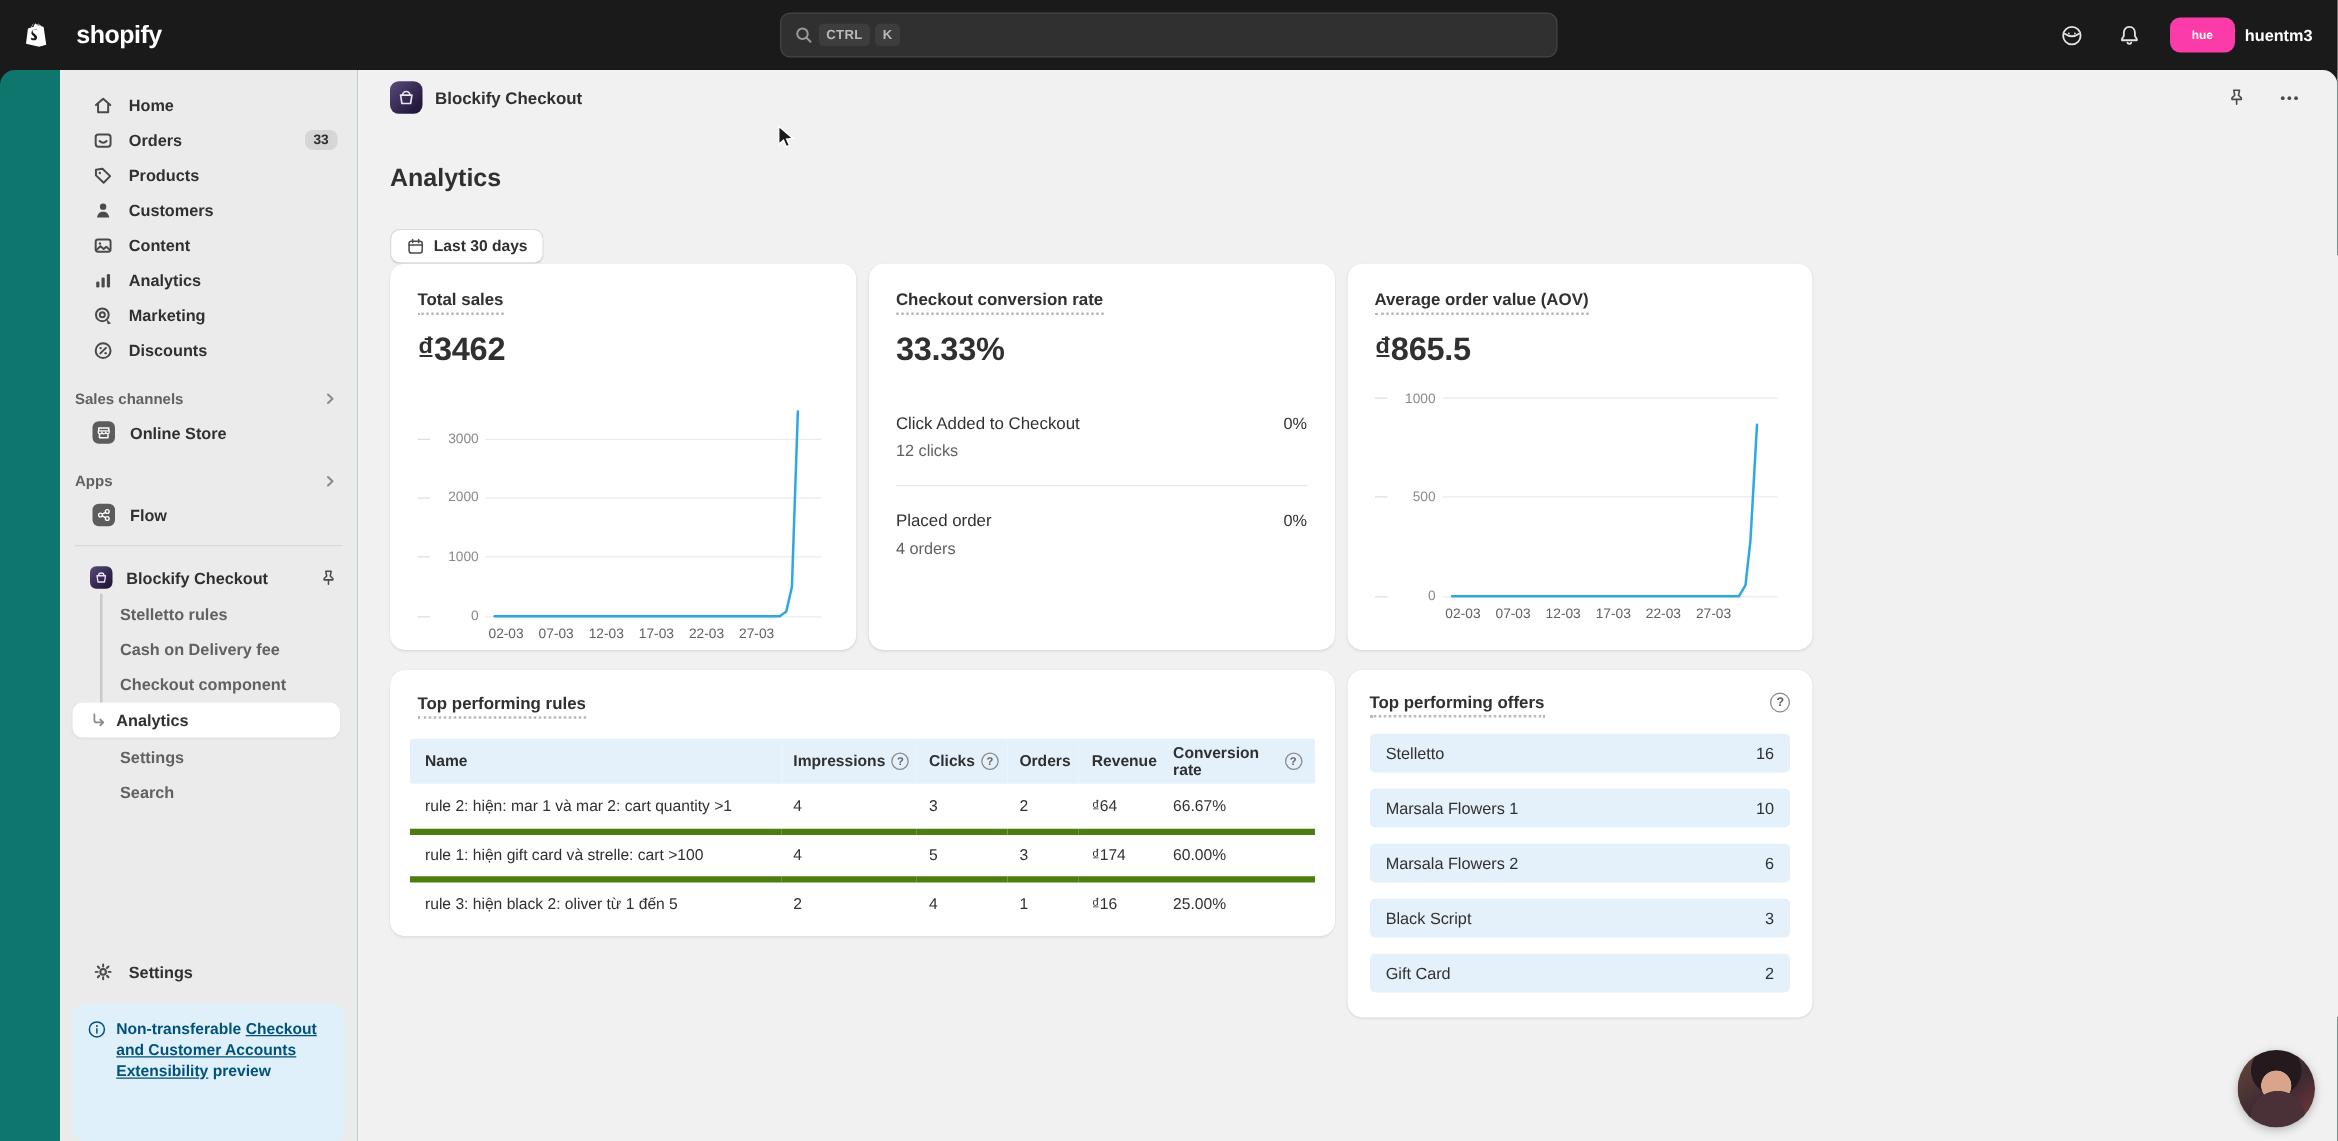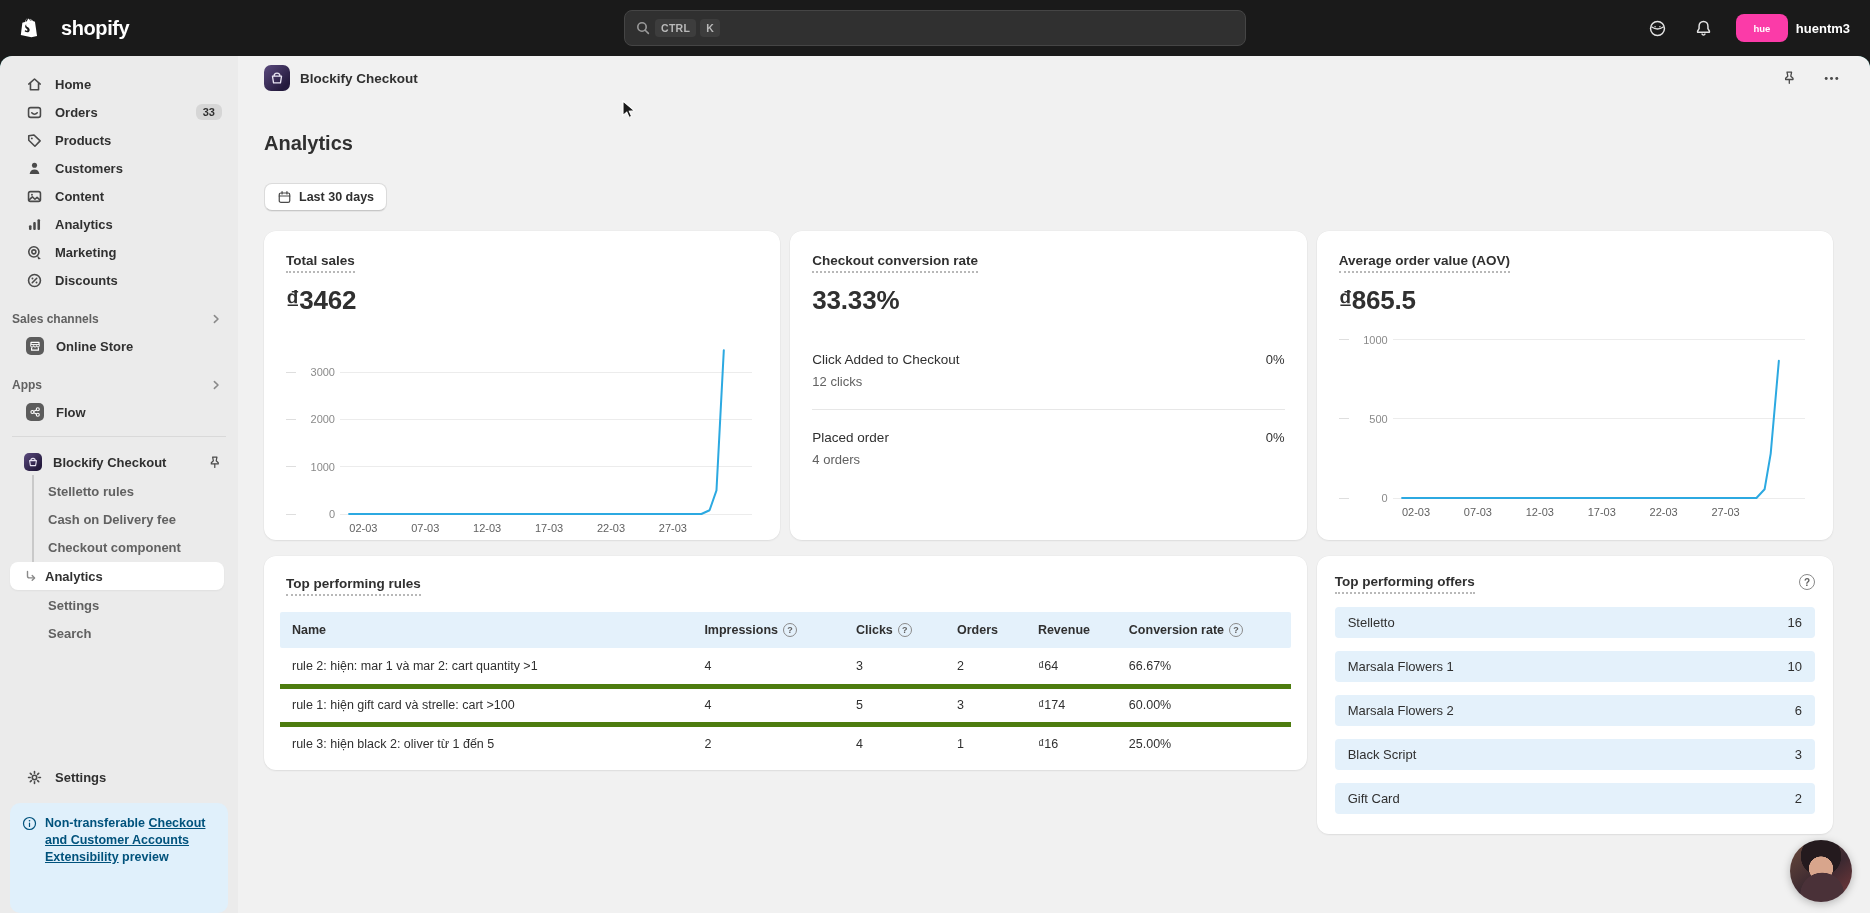--- a/index.html
+++ b/index.html
@@ -23,21 +23,21 @@
     border-radius:4px; padding:3px 6px; margin-left:4px; letter-spacing:.3px; }
   .top-right { margin-left:auto; display:flex; align-items:center; gap:14px; }
   .tb-iconbtn { width:32px; height:32px; border-radius:8px; display:flex; align-items:center; justify-content:center; cursor:pointer; background:transparent; border:none; }
   .userchip { display:flex; align-items:center; gap:8px; cursor:pointer; padding:2px; border-radius:8px; }
   .user-initials { width:52px; height:28px; border-radius:8px; display:flex; align-items:center; justify-content:center;
     font-size:9.5px; font-weight:700; color:#fff; }
   .user-name { color:#fff; font-size:13px; font-weight:700; }
 
   
   .shell { position:absolute; top:56px; left:0; right:0; bottom:0; display:flex;
-    border-radius:12px 12px 0 0; overflow:hidden; background:#0f766e; }
+    border-radius:12px 12px 0 0; overflow:hidden; background:#0f766e;padding-left:48px; }
 
   
   .sidebar { width:238px; background:#ebebeb; flex:none; display:flex; flex-direction:column; padding-top:14px; position:relative; }
   .nav-item { height:28px; display:flex; align-items:center; padding-left:26px; gap:12px;
     font-size:13px; font-weight:600; color:#303030; cursor:pointer; }
   .nav-item .ni { width:17px; height:17px; flex:none; display:flex; }
   .badge { margin-left:auto; margin-right:16px; background:#d6d6d6; color:#303030;
     font-size:11px; font-weight:600; border-radius:6px; padding:2px 7px; }
   .section-row { height:26px; display:flex; align-items:center; padding:0 16px 0 12px;
     font-size:12px; font-weight:600; color:#616161; margin-top:12px; cursor:pointer; }
@@ -73,21 +73,21 @@
   .ah-actions { margin-left:auto; display:flex; align-items:center; gap:18px; }
   .ah-btn { background:none; border:none; cursor:pointer; display:flex; padding:4px; border-radius:6px; }
 
   .page { padding:32px 37px 0 26px; flex:1; overflow:hidden; }
   .page-title { font-size:20px; font-weight:750; color:#303030; }
   .date-btn { margin-top:28px; display:inline-flex; align-items:center; gap:7px; background:#fff;
     border:1px solid rgba(0,0,0,.14); border-bottom-color:rgba(0,0,0,.22); border-radius:8px;
     height:28px; padding:0 12px; font-size:12.5px; font-weight:600; color:#303030; cursor:pointer;
     font-family:inherit; box-shadow:0 1px 0 rgba(26,26,26,.05); }
 
-  .grid { display:grid; grid-template-columns:1fr 1fr 1fr; column-gap:10px; row-gap:16px; margin-top:20px; align-items:start; }
+  .grid { display:grid; grid-template-columns:1fr 1fr 1fr 1fr; column-gap:10px; row-gap:16px; align-items:start; }
   .card { background:#fff; border-radius:12px; box-shadow:0 1px 2px rgba(0,0,0,.07), 0 0 0 0.5px rgba(0,0,0,.03); padding:20px 22px; }
   .card-title { display:inline-block; font-size:13.5px; font-weight:650; color:#303030;
     border-bottom:2px dotted #b8b8b8; padding-bottom:3px; cursor:default; }
   .card-value { font-size:26px; font-weight:750; color:#303030; margin-top:12px; letter-spacing:-0.2px; }
   .metric-card { height:309px; }
 
   
   .chart { position:relative; height:196px; }
   .chart.c1 { margin-top:26px; }
   .chart.c2 { margin-top:10px; }

